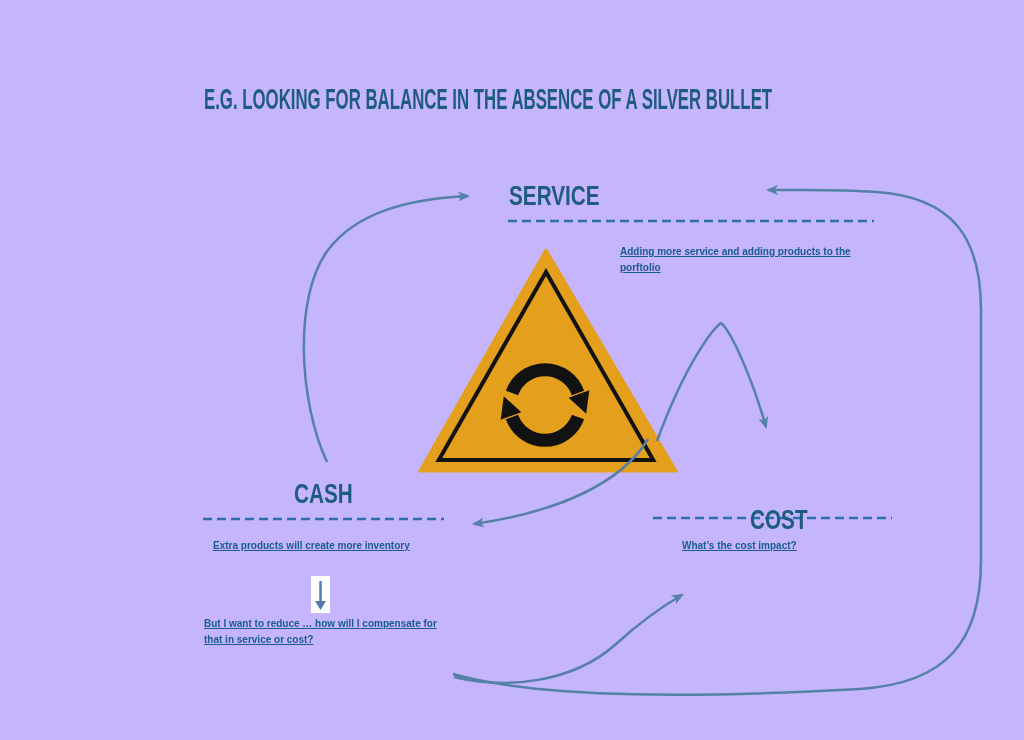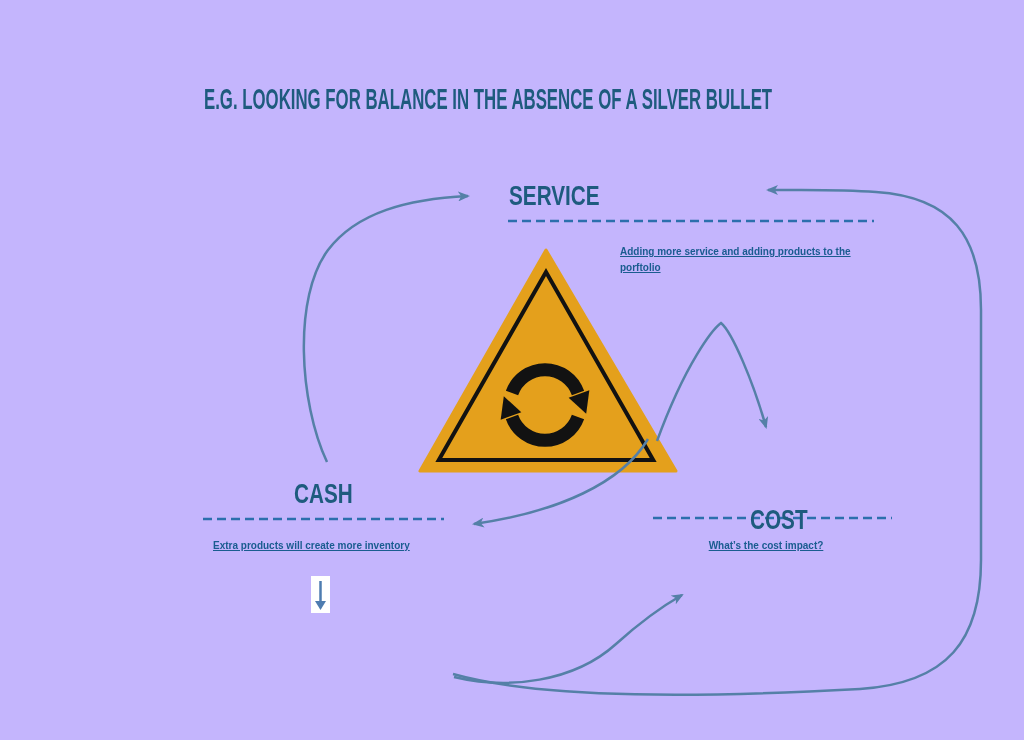--- a/index.html
+++ b/index.html
@@ -17,21 +17,21 @@
   .label-scale{transform:scaleX(0.74);}
   .service-label{left:509px;top:180px;}
   .cash-label{left:294px;top:478px;text-decoration:underline;}
   .cost-label{left:750px;top:504px;}
   .note{
     font-size:10px;font-weight:bold;line-height:16px;color:#1A5C90;text-decoration:underline;
   }
   .service-note{left:620px;top:244px;width:250px;}
   .cash-note-top{left:213px;top:538px;width:245px;}
   .cash-note-bottom{left:204px;top:616px;width:245px;}
-  .cost-note{left:636px;top:538px;width:260px;text-align:center;}
+  .cost-note{left:682px;top:538px;width:260px;}
   svg.layer{position:absolute;left:0;top:0;}
   .conn{fill:none;stroke:#5580A7;stroke-width:2.5;}
   .dash{stroke:#2C6FAD;stroke-width:2.5;stroke-dasharray:9 5;fill:none;}
   .tri-outer{fill:#E4A01C;stroke:#E4A01C;stroke-width:3;stroke-linejoin:round;}
   .tri-inner{fill:none;stroke:#121212;stroke-width:4;stroke-linejoin:miter;}
   .cyc{fill:none;stroke:#121212;stroke-width:13;}
   .cyc-head{fill:#121212;}
   .dab-box{fill:#FFFFFF;}
   .dab-stem{stroke:#4E7CB0;stroke-width:2.5;fill:none;}
   .dab-head{fill:#4E7CB0;}
@@ -83,15 +83,16 @@
   </div>
   <div class="abs cash-label">
     <span class="cond node-label label-scale">CASH</span>
   </div>
   <div class="abs cost-label">
     <span class="cond node-label label-scale">COST</span>
   </div>
 
   <div class="abs note service-note">Adding more service and adding products to the porftolio</div>
   <div class="abs note cash-note-top">Extra products will create more inventory</div>
+  <div class="abs note cash-note-bottom">But I want to reduce … how will I compensate for that in service or cost?</div>
   <div class="abs note cost-note">What’s the cost impact?</div>
 
 </div>
 
 </body></html>

